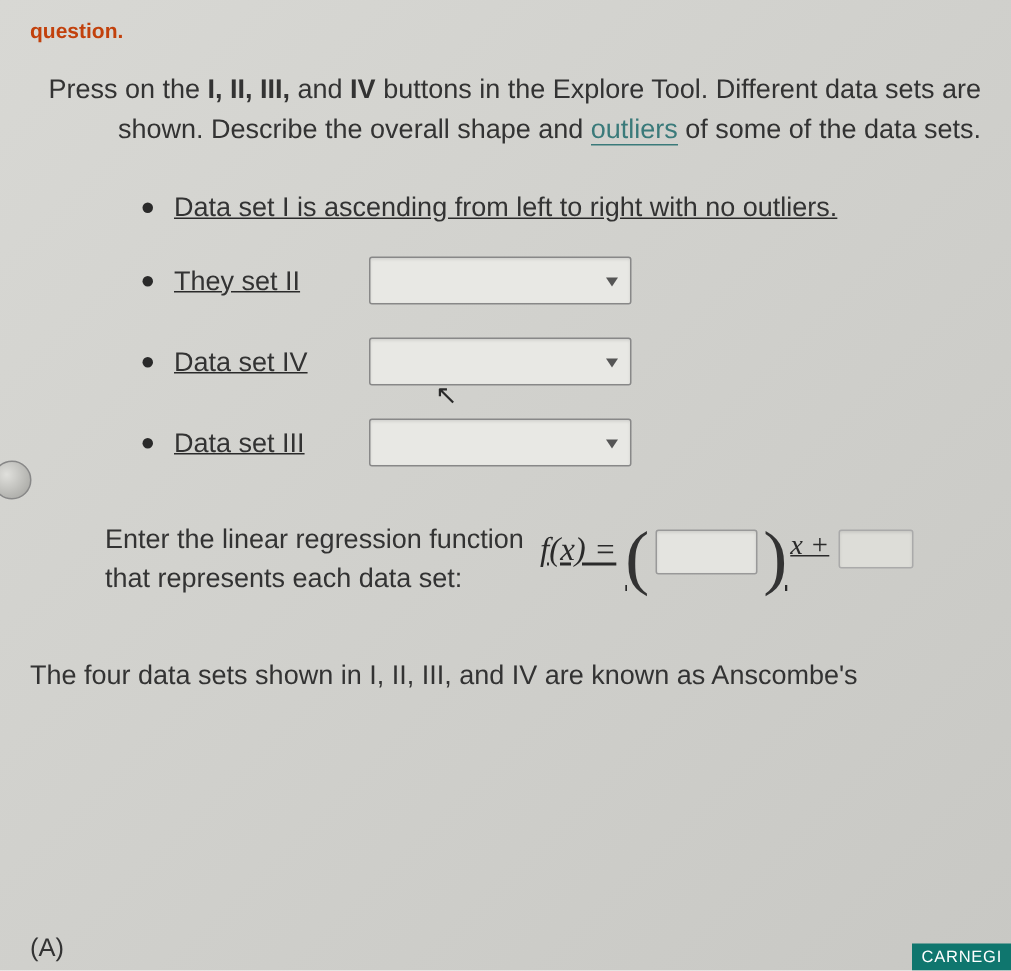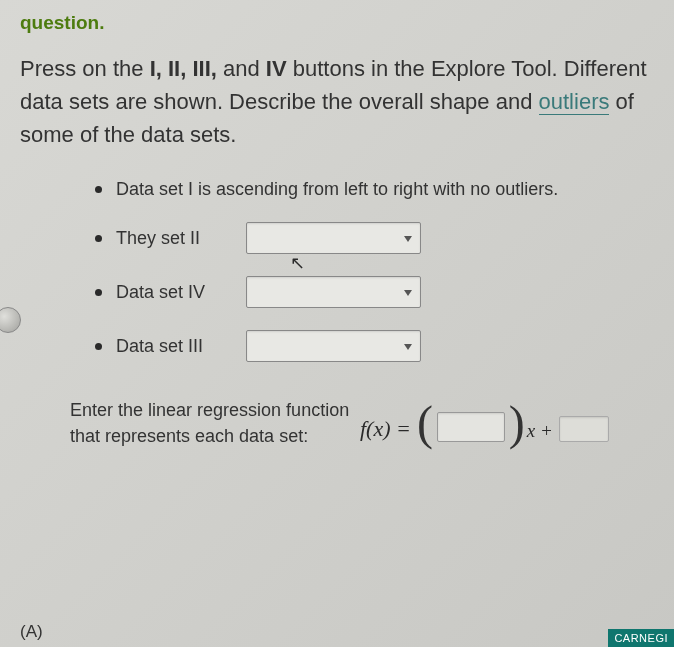--- a/index.html
+++ b/index.html
@@ -11,41 +11,43 @@
       width: 674px;
       height: 647px;
       background: linear-gradient(135deg, #d8d8d4 0%, #d0d0cc 50%, #c8c8c4 100%);
       font-family: Arial, sans-serif;
       color: #2a2a2a;
       padding: 12px 20px 0 20px;
       position: relative;
       overflow: hidden;
     }
     .question-heading {
-      color: #4d7c0f;
+      color: #c2410c;
       font-weight: bold;
-      font-size: 19px;
+      font-size: 14px;
       margin-bottom: 18px;
     }
     .instruction {
-      font-size: 22px;
+      font-size: 18px;
       line-height: 1.5;
       color: #333;
       margin-bottom: 28px;
+      text-align: right;
     }
     .instruction b {
       font-weight: bold;
     }
     .outliers-link {
       color: #3a7a7a;
       border-bottom: 1px solid #3a7a7a;
     }
     .data-list {
       padding-left: 75px;
       margin-bottom: 30px;
+      text-decoration: underline;
     }
     .data-item {
       display: flex;
       align-items: center;
       margin-bottom: 22px;
       position: relative;
     }
     .bullet {
       width: 7px;
       height: 7px;
@@ -97,25 +99,26 @@
       align-items: center;
     }
     .regression-text {
       font-size: 18px;
       line-height: 1.45;
       width: 280px;
       color: #333;
     }
     .formula {
       display: flex;
-      align-items: flex-end;
+      align-items: flex-start;
       font-family: 'Times New Roman', serif;
       font-size: 22px;
       font-style: italic;
       margin-left: 10px;
+      text-decoration: underline;
     }
     .paren {
       font-size: 48px;
       font-style: normal;
       line-height: 0.8;
       color: #333;
     }
     .input-box {
       width: 68px;
       height: 30px;
@@ -216,16 +219,17 @@
     <span style="margin-right:6px;">f(x) =</span>
     <span class="paren">(</span>
     <div class="input-box"></div>
     <span class="paren">)</span>
     <span style="font-size:19px; margin-left:2px;">x +</span>
     <div class="input-box-small"></div>
   </div>
 </div>
 
 <div class="conclusion">
+  <div>The four data sets shown in I, II, III, and IV are known as Anscombe's</div>
 </div>
 
 <div class="bottom-label">(A)</div>
 <div class="carnegie">CARNEGI</div>
 
 </body></html>

